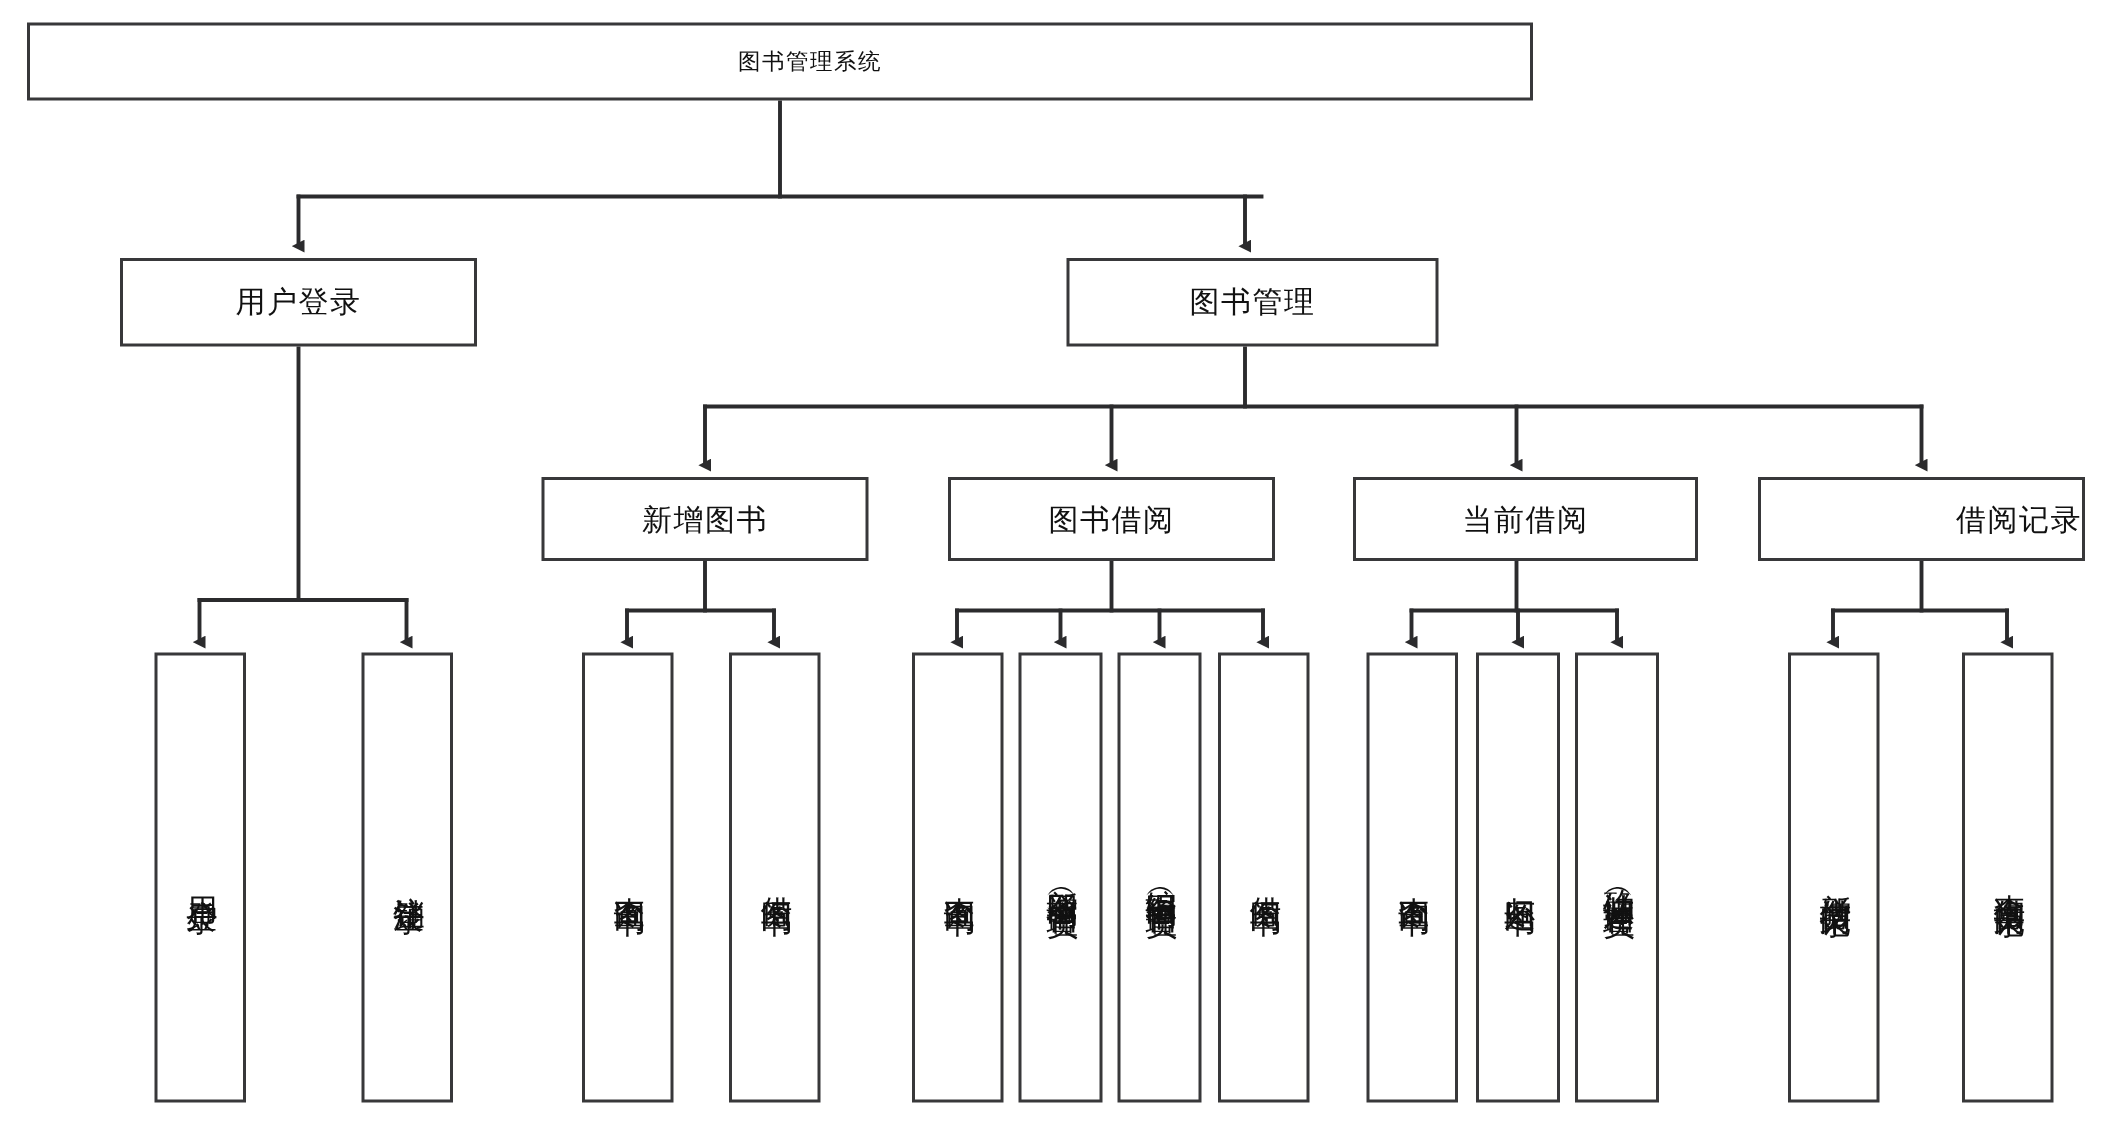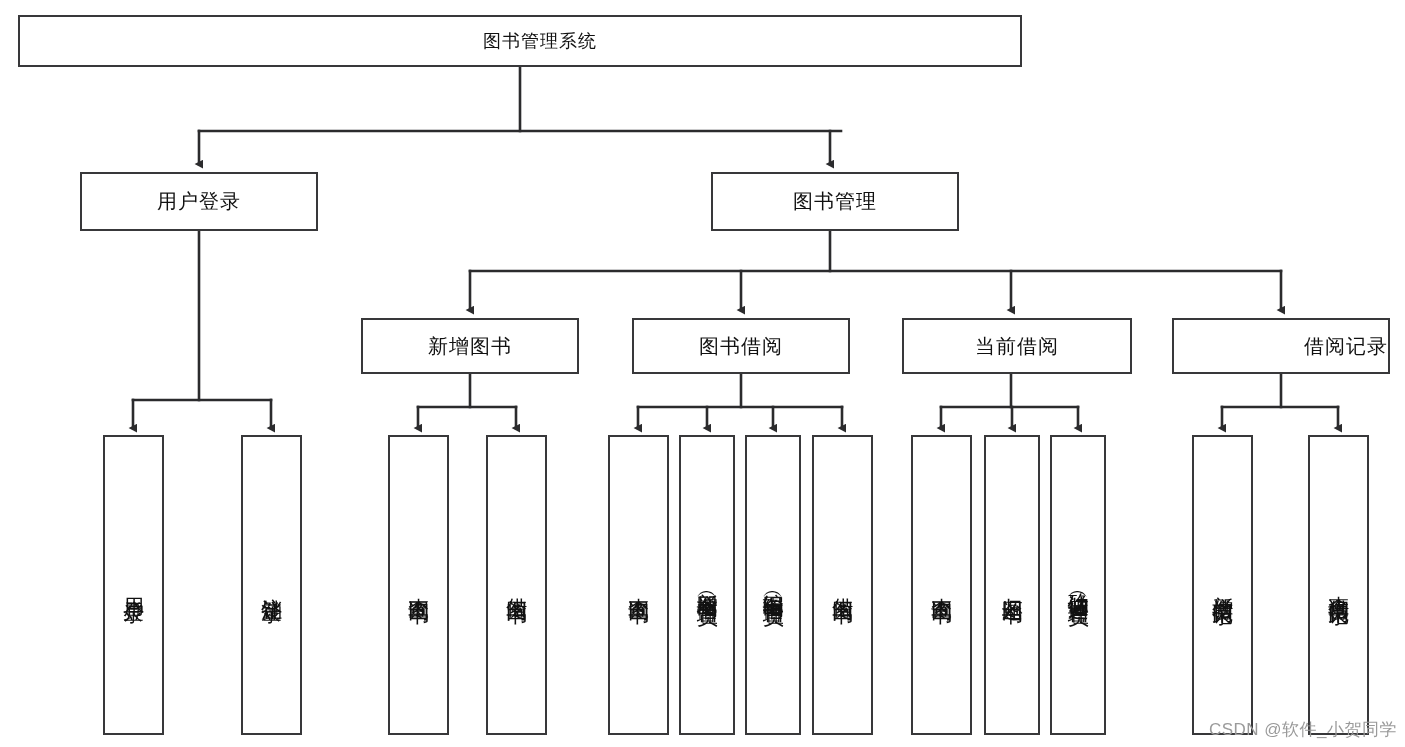--- a/index.html
+++ b/index.html
@@ -30,21 +30,21 @@
     position: absolute;
     box-sizing: border-box;
     background: #ffffff;
     border: 2px solid #38383a;
     display: flex;
     align-items: center;
     justify-content: center;
     color: #111111;
   }
   .node.root {
-    font-size: 18px;
+    font-size: 15px;
     letter-spacing: 1px;
     padding-left: 40px;
   }
   .node.branch {
     font-size: 20px;
     letter-spacing: 1px;
   }
   .node.leaf {
     writing-mode: vertical-rl;
     text-orientation: upright;
@@ -191,14 +191,13 @@
         <span class="node-label">确认归还（管理员）</span>
       </div>
       <div class="node leaf" style="left: 1192px; top: 435px; width: 61px; height: 300px;">
         <span class="node-label">新增借阅记录</span>
       </div>
       <div class="node leaf" style="left: 1308px; top: 435px; width: 61px; height: 300px;">
         <span class="node-label">查询借阅记录</span>
       </div>
     </div>
 
-  <div id="watermark">CSDN @软件_小贺同学</div>
 </div>
 
 </body></html>

